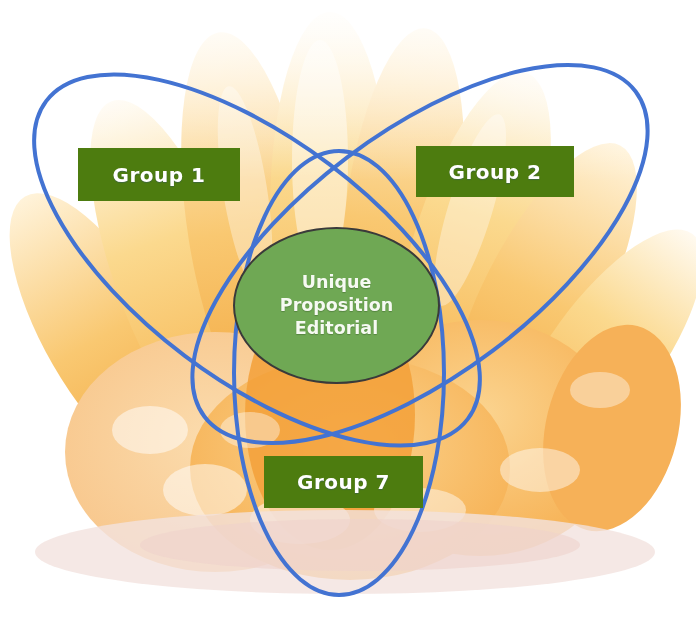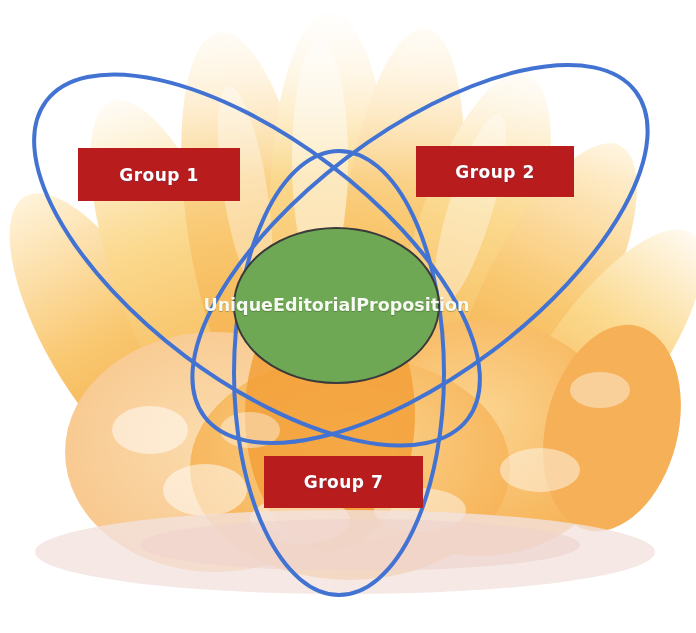--- a/index.html
+++ b/index.html
@@ -7,38 +7,38 @@
     position:relative;
     width:696px;height:633px;
     background:#ffffff;
     overflow:hidden;
     font-family:"DejaVu Sans","Liberation Sans",sans-serif;
   }
   .stage svg{position:absolute;left:0;top:0;}
   .group-label{
     position:absolute;
     display:flex;align-items:center;justify-content:center;
-    background:#b91c1c;
+    background:#4d7c0f;
     color:#ffffff;
     font-weight:bold;
-    font-size:17px;
+    font-size:20px;
     letter-spacing:0.5px;
     text-shadow:0 1px 1px rgba(40,70,140,.35);
   }
   .label-g1{left:78px;top:148px;width:162px;height:53px;}
   .label-g2{left:416px;top:146px;width:158px;height:51px;}
   .label-g3{left:264px;top:456px;width:159px;height:52px;}
   .center-ellipse{
     position:absolute;
     left:233px;top:227px;width:207px;height:157px;
     border-radius:50%;
     background:#6fa854;
     border:2px solid #3a3a3a;
     box-sizing:border-box;
-    display:flex;align-items:center;justify-content:center;
+    display:flex;flex-direction:column;align-items:center;justify-content:center;
     color:#f6faf2;
     font-weight:bold;
     font-size:17.5px;
     line-height:23px;
     text-align:center;
     text-shadow:0 1px 1px rgba(40,70,30,.35);
   }
 </style>
 </head>
 <body>
@@ -121,17 +121,17 @@
   </div>
   <div class="group-label label-g2">
     <span>Group 2</span>
   </div>
   <div class="group-label label-g3">
     <span>Group 7</span>
   </div>
 
   <div class="center-ellipse">
     <span>Unique</span>
+    <span>Proposition</span>
     <span>Editorial</span>
-    <span>Proposition</span>
   </div>
 
 </div>
 
 </body></html>

